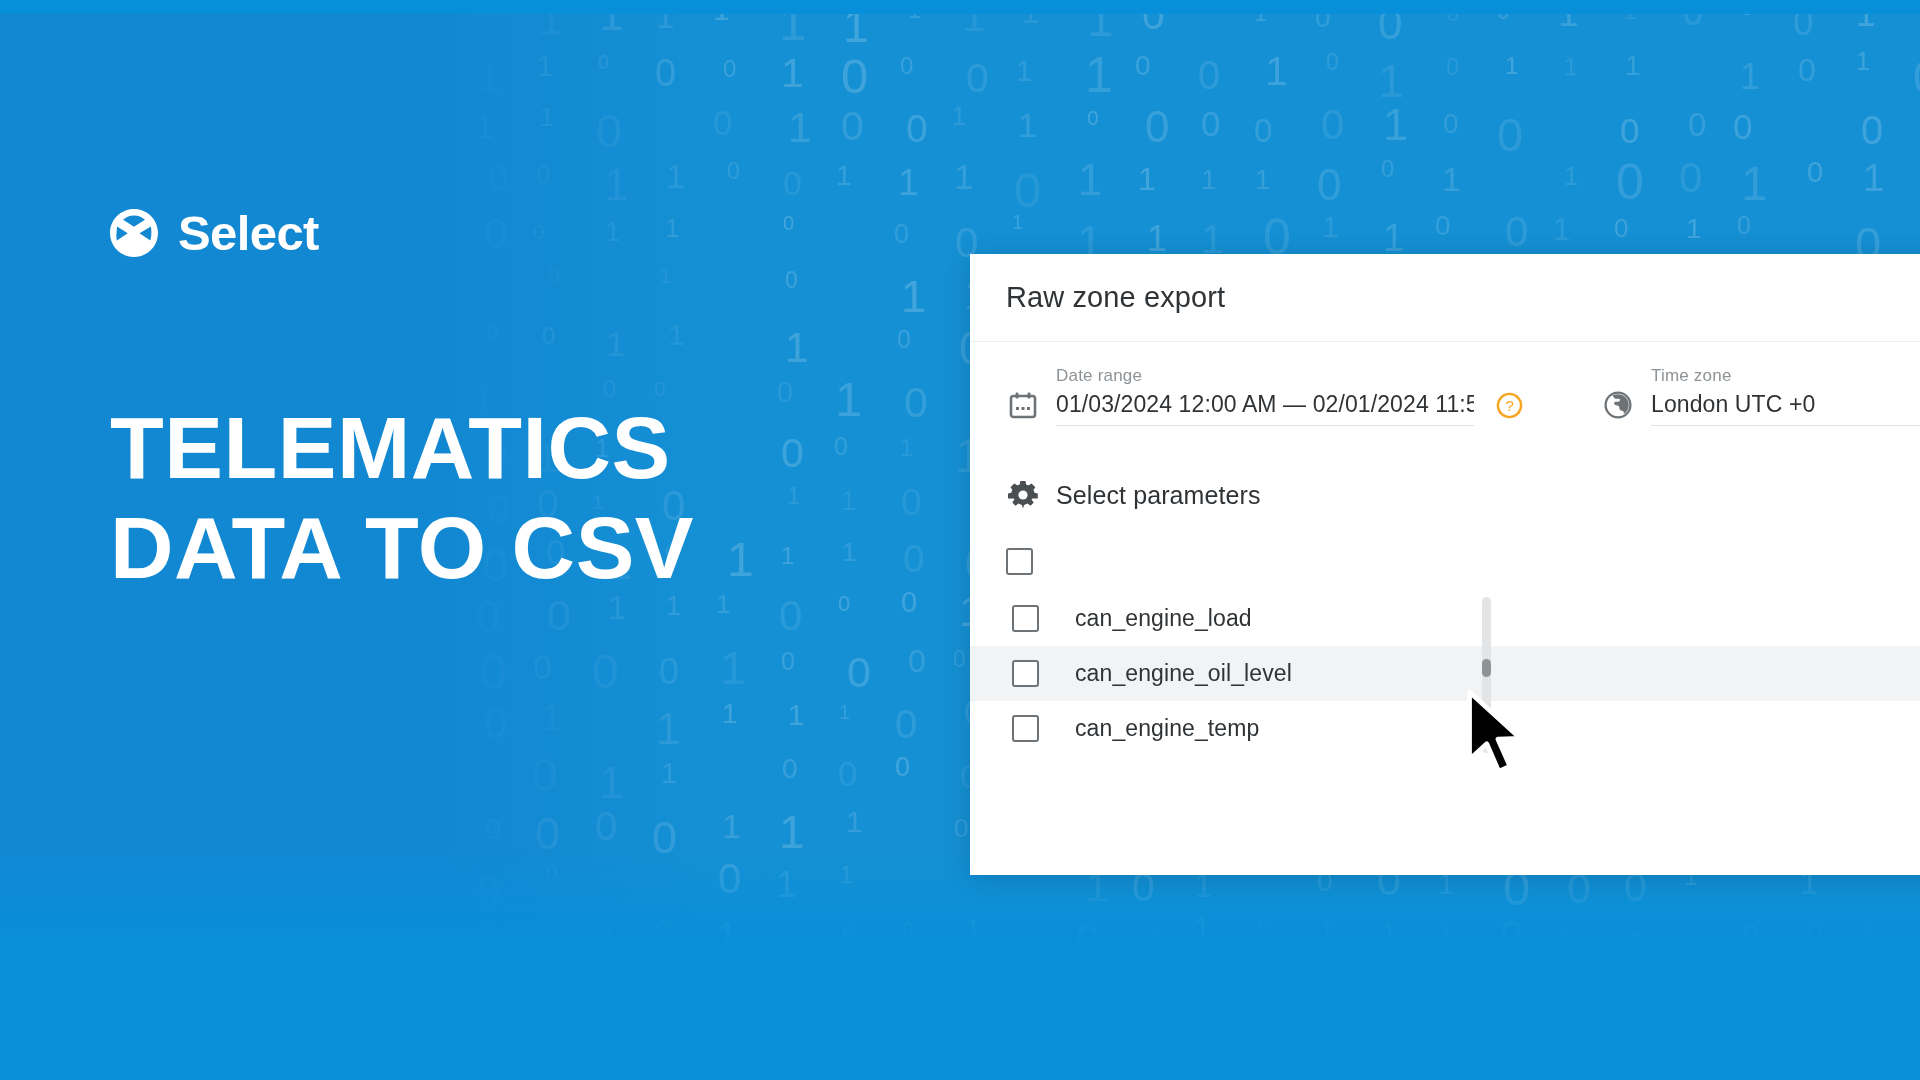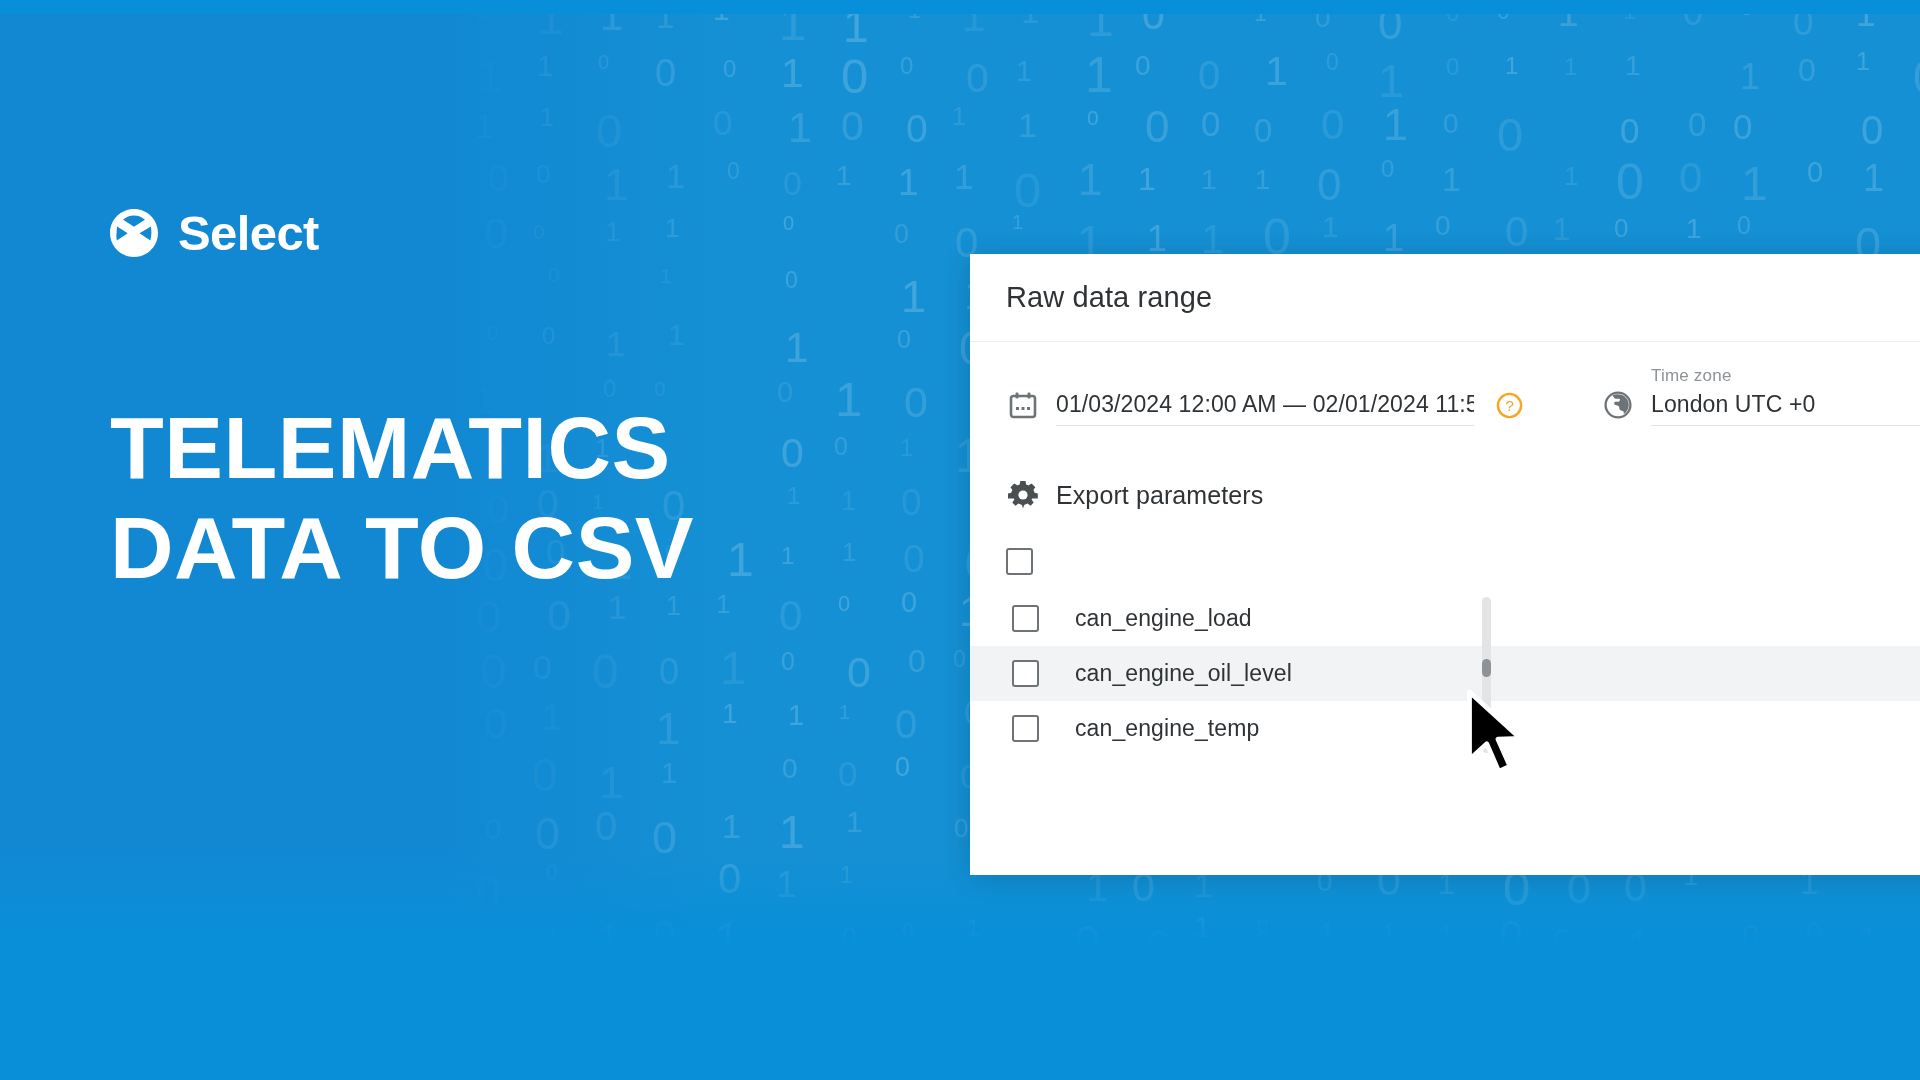--- a/index.html
+++ b/index.html
@@ -742,39 +742,40 @@
 </div>
 
 <h1 id="headline">
   <span class="hl-line">Telematics</span>
   <span class="hl-line">Data to CSV</span>
 </h1>
 
 <div id="dialog">
 
   <div id="dialog-header">
-    <div id="dialog-title">Raw data range</div>
+    <div id="dialog-title">Raw zone export</div>
   </div>
 
   <div id="dialog-body">
 
     <div class="fields-row">
 
       <div class="field" id="date-range-field">
         <span class="field-icon">
           <svg viewBox="0 0 30 30" width="30" height="30" aria-hidden="true">
             <rect x="3" y="6" width="24" height="21" rx="2.5" fill="none" stroke="#6d7376" stroke-width="2.6"></rect>
             <rect x="7.5" y="2.5" width="3" height="6" rx="1.2" fill="#6d7376"></rect>
             <rect x="19.5" y="2.5" width="3" height="6" rx="1.2" fill="#6d7376"></rect>
             <rect x="8" y="17" width="3" height="3" fill="#6d7376"></rect>
             <rect x="13.5" y="17" width="3" height="3" fill="#6d7376"></rect>
             <rect x="19" y="17" width="3" height="3" fill="#6d7376"></rect>
           </svg>
         </span>
         <div class="field-col">
+          <div class="field-label">Date range</div>
           <div class="field-value-wrap">
             <div class="field-value">01/03/2024 12:00 AM — 02/01/2024 11:59 P</div>
           </div>
         </div>
       </div>
 
       <span id="help-icon">
         <svg viewBox="0 0 27 27" width="27" height="27" aria-hidden="true">
           <circle cx="13.5" cy="13.5" r="11.6" fill="none" stroke="#f5a623" stroke-width="2.4"></circle>
           <text x="13.5" y="19.4" text-anchor="middle" font-family="Liberation Sans, sans-serif" font-size="15.5" fill="#f5a623">?</text>
@@ -799,21 +800,21 @@
     </div>
 
     <div id="select-parameters-row">
       <span id="gear-icon-wrap">
         <svg viewBox="0 0 30 30" width="30" height="30" aria-hidden="true">
           <path fill="#4a4f52" d="M27 17.6v-5.2l-3.3-.6a8.9 8.9 0 0 0-1.1-2.7l1.9-2.8-3.7-3.7-2.8 1.9a8.9 8.9 0 0 0-2.7-1.1L14.7 0h-5.2l-.6 3.4a8.9 8.9 0 0 0-2.7 1.1L3.4 2.6-.3 6.3l1.9 2.8a8.9 8.9 0 0 0-1.1 2.7L-2.8 12.4v5.2" transform="translate(2.8,1)"></path>
           <path fill="#4a4f52" d="M15 1.4 13.9 5a10.6 10.6 0 0 0-3.4 1.4L7.4 4.3 4.3 7.4l2.1 3.1A10.6 10.6 0 0 0 5 13.9L1.4 15v0l3.6 1.1a10.6 10.6 0 0 0 1.4 3.4l-2.1 3.1 3.1 3.1 3.1-2.1a10.6 10.6 0 0 0 3.4 1.4l1.1 3.6h0l1.1-3.6a10.6 10.6 0 0 0 3.4-1.4l3.1 2.1 3.1-3.1-2.1-3.1a10.6 10.6 0 0 0 1.4-3.4l3.6-1.1v0l-3.6-1.1a10.6 10.6 0 0 0-1.4-3.4l2.1-3.1-3.1-3.1-3.1 2.1A10.6 10.6 0 0 0 16.1 5L15 1.4z"></path>
           <circle cx="15" cy="15" r="4.6" fill="#ffffff"></circle>
         </svg>
       </span>
-      <span id="select-parameters-label">Export parameters</span>
+      <span id="select-parameters-label">Select parameters</span>
     </div>
 
     <div id="search-row">
       <span class="chk" id="select-all-checkbox"></span>
     </div>
 
     <div id="param-list-wrap">
       <div id="param-list">
 
         <div class="param-row">

